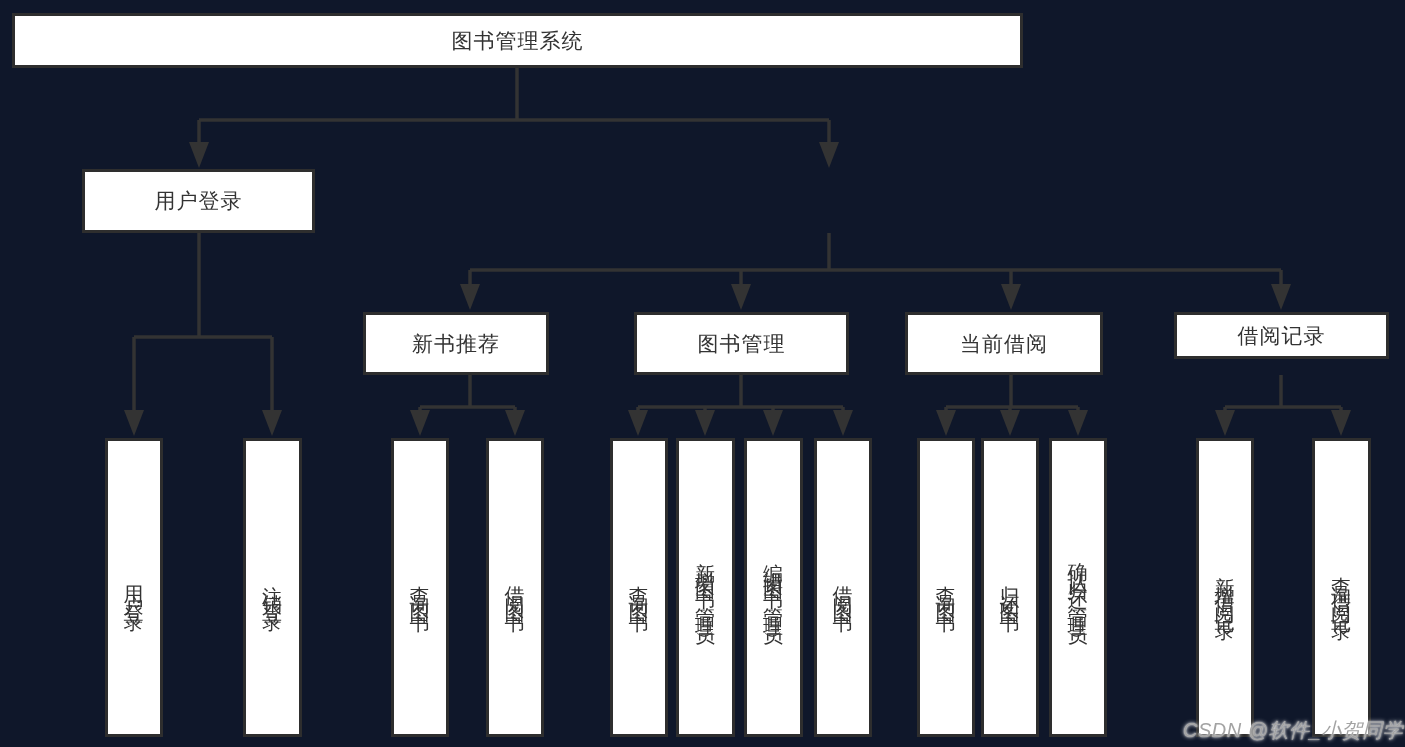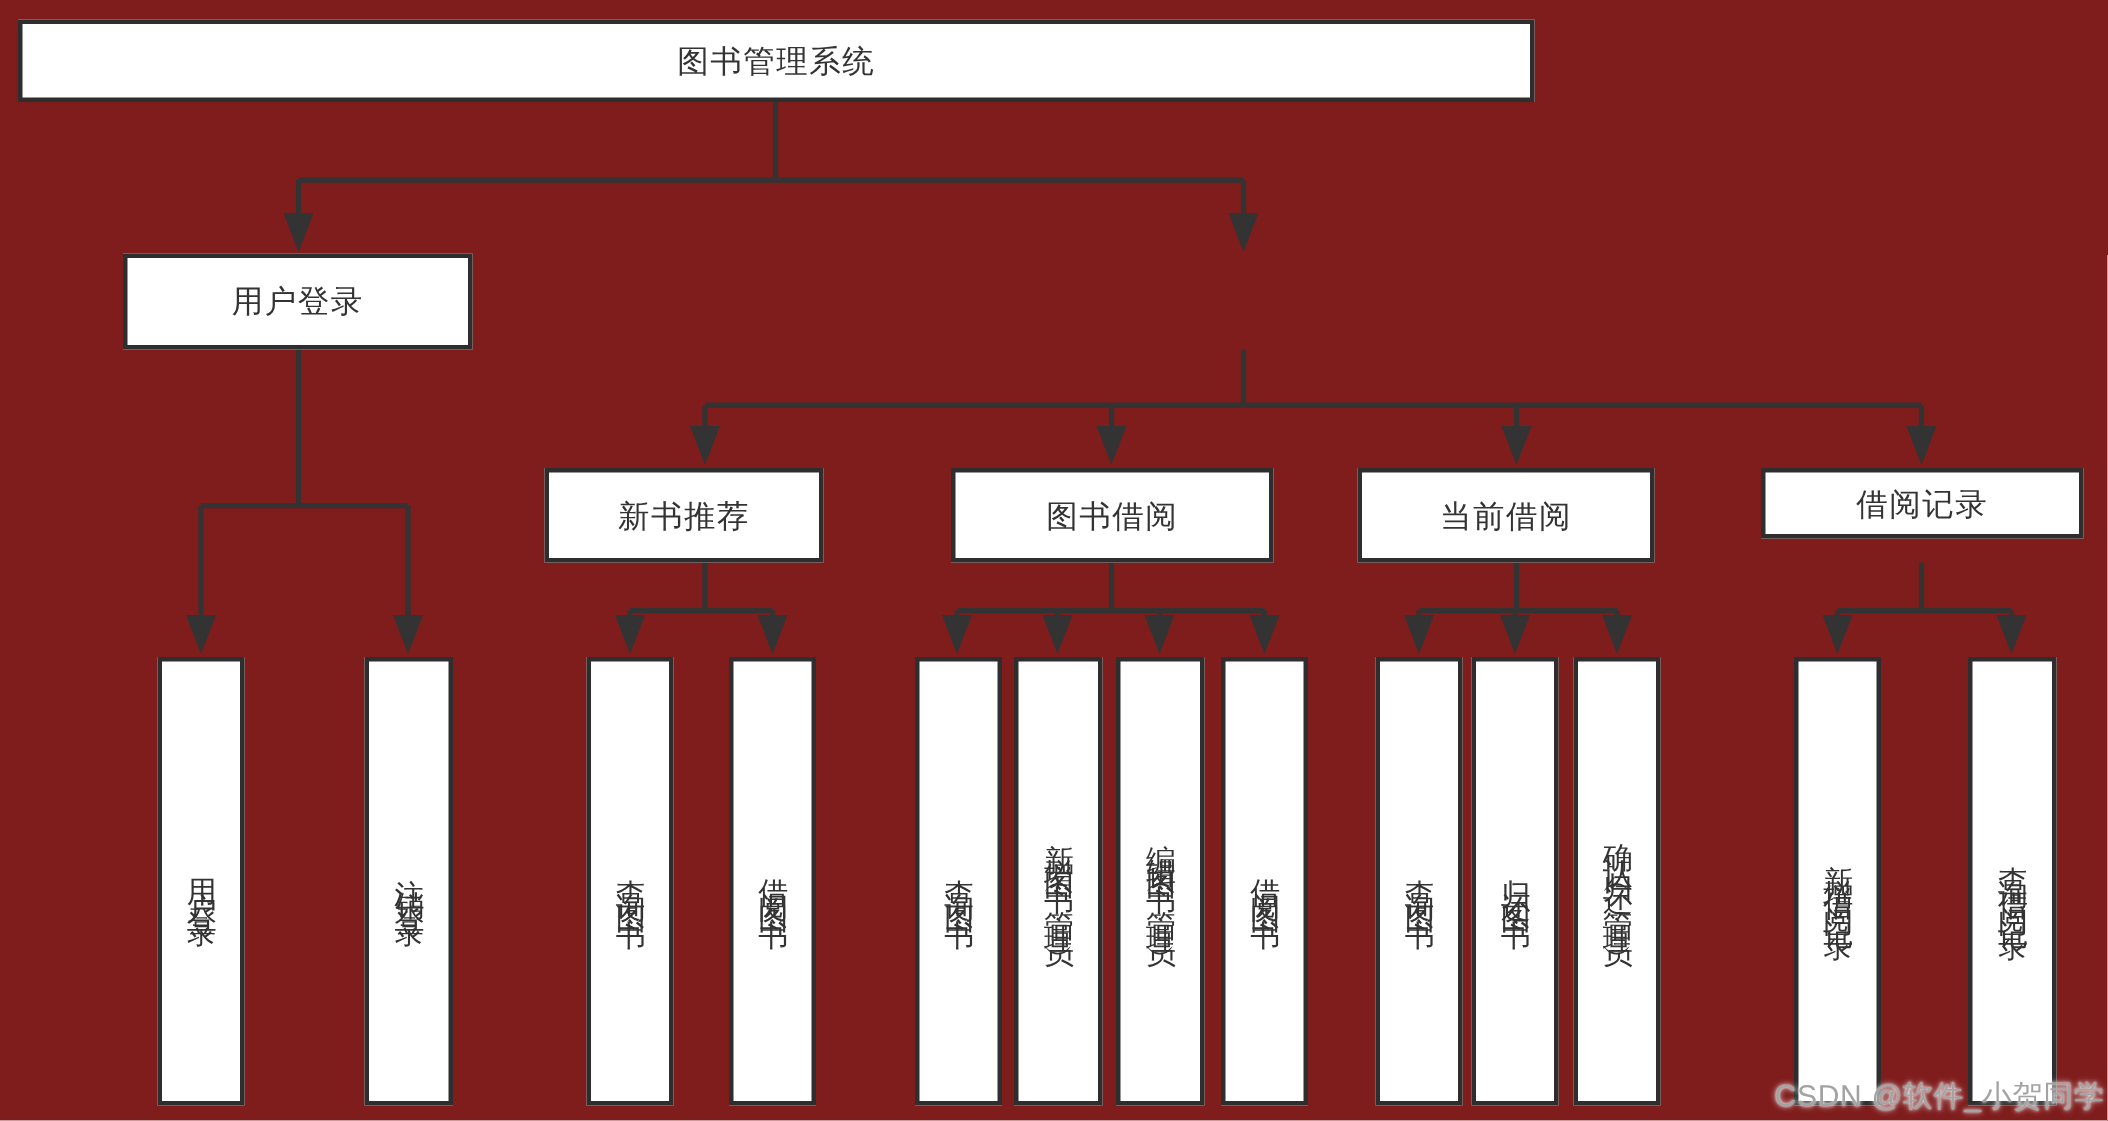--- a/index.html
+++ b/index.html
@@ -1,34 +1,35 @@
 <!DOCTYPE html>
 <html><head>
 <meta charset="utf-8">
 <style>
   html,body{margin:0;padding:0;background:#ffffff;}
   .stage{
-    position:relative;width:1405px;height:747px;background:#7f1d1d;overflow:hidden;
+    position:relative;width:1405px;height:747px;background:#0f172a;overflow:hidden;
     font-family:"Liberation Sans","DejaVu Sans",sans-serif;color:#333333;
   }
   .wires{position:absolute;left:0;top:0;width:1405px;height:747px;}
   .box{
     position:absolute;box-sizing:border-box;background:#ffffff;
     border:3px solid #2e2e2e;display:flex;align-items:center;justify-content:center;
     color:#333333;
   }
   .box.h{font-size:21px;letter-spacing:1px;white-space:nowrap;}
   .box.v{
     writing-mode:vertical-rl;text-orientation:mixed;
     font-size:20px;letter-spacing:9px;line-height:1;
   }
   .watermark{
     position:absolute;left:1183px;top:717px;font-size:20px;letter-spacing:0.5px;
     color:#a3a3a3;white-space:nowrap;
     text-shadow:0 0 2px #ffffff,0 0 4px #ffffff;
+    font-style:italic;
   }
 </style>
 </head>
 <body>
 
 <div class="stage">
 
   <svg class="wires" viewBox="0 0 1405 747" xmlns="http://www.w3.org/2000/svg">
     <g stroke="#333333" stroke-width="3.5" fill="none">
 
@@ -67,21 +68,21 @@
       <path d="M1215 410 L1235 410 L1225 436 Z"></path>
       <path d="M1331 410 L1351 410 L1341 436 Z"></path>
     </g>
   </svg>
 
   <div class="box h" style="left:12px;top:13px;width:1011px;height:55px">图书管理系统</div>
 
   <div class="box h" style="left:82px;top:169px;width:233px;height:64px">用户登录</div>
 
   <div class="box h" style="left:363px;top:312px;width:186px;height:63px">新书推荐</div>
-  <div class="box h" style="left:634px;top:312px;width:215px;height:63px">图书借阅</div>
+  <div class="box h" style="left:634px;top:312px;width:215px;height:63px">图书管理</div>
   <div class="box h" style="left:905px;top:312px;width:198px;height:63px">当前借阅</div>
   <div class="box h" style="left:1174px;top:312px;width:215px;height:47px">借阅记录</div>
 
   <div class="box v" style="left:105px;top:438px;width:58px;height:299px">用户登录</div>
   <div class="box v" style="left:243px;top:438px;width:59px;height:299px">注销登录</div>
 
   <div class="box v" style="left:391px;top:438px;width:58px;height:299px">查询图书</div>
   <div class="box v" style="left:486px;top:438px;width:58px;height:299px">借阅图书</div>
 
   <div class="box v" style="left:610px;top:438px;width:58px;height:299px">查询图书</div>

